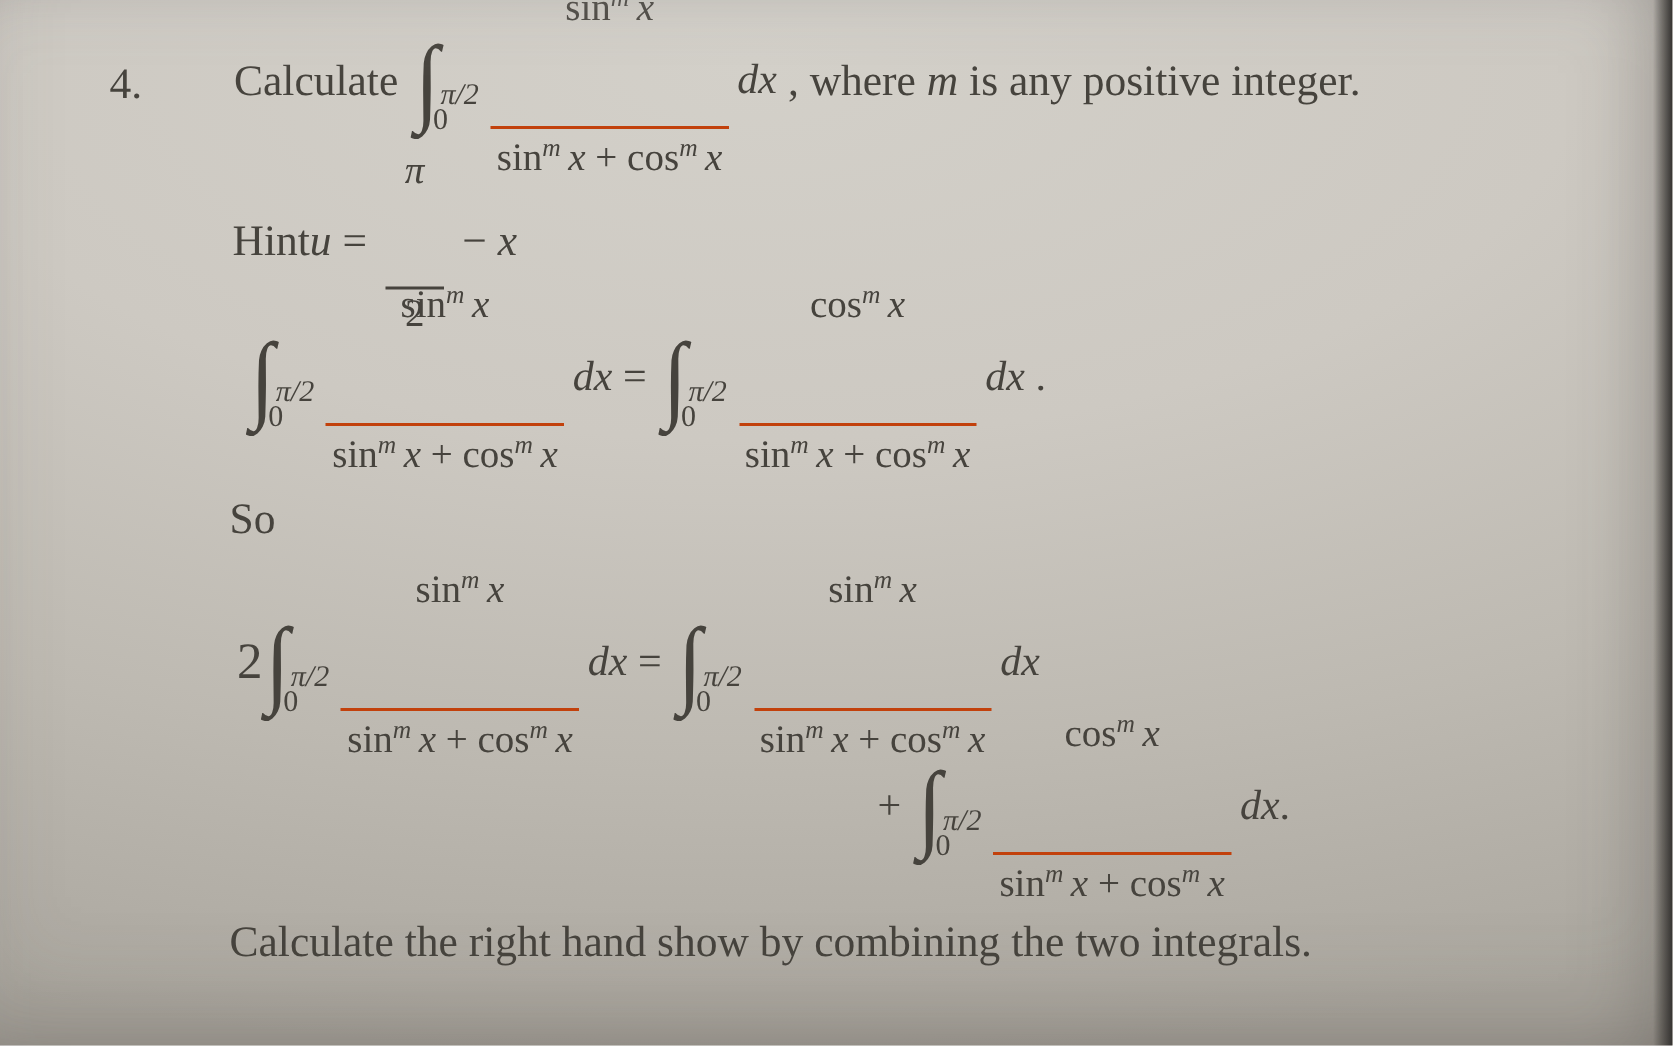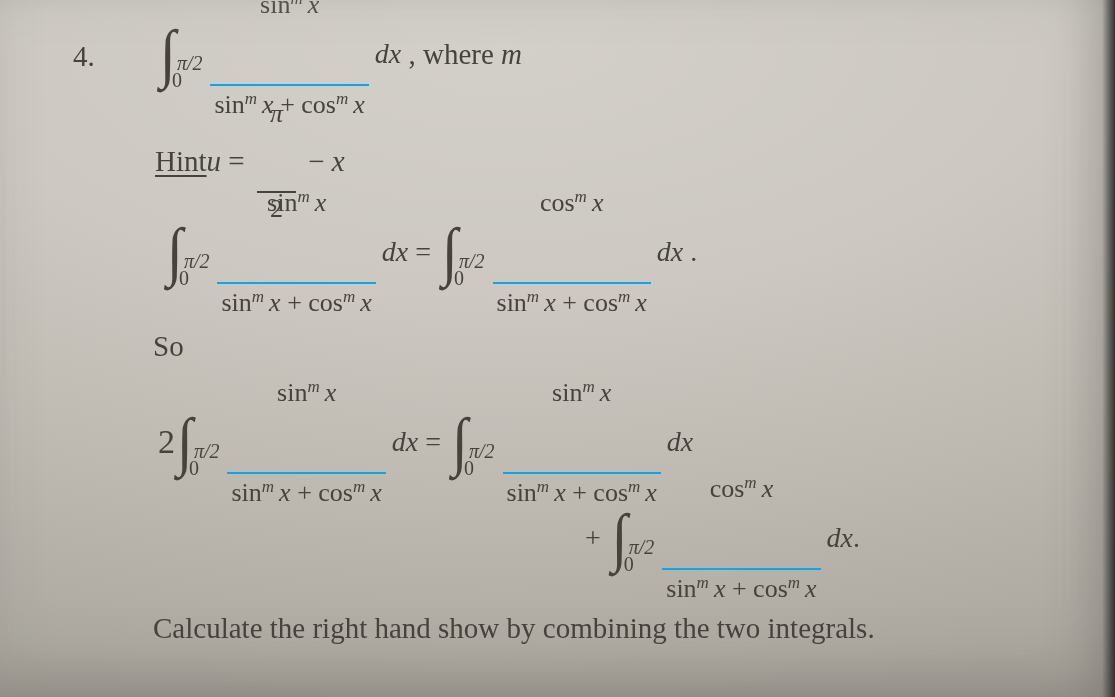--- a/index.html
+++ b/index.html
@@ -34,53 +34,55 @@
   .ig { font-size: 58px; line-height: 70px; transform: scaleY(1.12); }
   .lims {
     display: inline-flex; flex-direction: column; justify-content: flex-end;
     height: 76px; font-size: 20px; line-height: 17px; margin-left: 1px;
   }
   .lims .up { font-style: italic; margin-top: 1px; }
   .lims .lo { margin-left: -5px; margin-bottom: 3px; }
   
   .frac { display: inline-block; text-align: center; vertical-align: middle; margin: 0 6px; font-size: 26px; }
   .frac .num { display: block; padding: 0 10px 4px; }
-  .frac .den { display: block; border-top: 2px solid #0ea5e9; padding: 3px 4px 0; }
+  .frac .den { display: block; border-top: 2px solid #c2410c; padding: 3px 4px 0; }
   .sup { font-size: 17px; font-style: italic; vertical-align: 9px; letter-spacing: 0; }
   .vx { margin-left: 5px; }
   
   .sfrac { display: inline-block; text-align: center; vertical-align: middle; margin: 0 5px; font-size: 26px; }
   .sfrac .sn { display: block; font-style: italic; padding: 0 7px 2px; }
   .sfrac .sd { display: block; border-top: 2px solid #46433d; padding-top: 1px; }
-  .hint-label { text-decoration: underline; text-underline-offset: 4px; text-decoration-thickness: 2px; }
+  .hint-label { text-underline-offset: 4px; text-decoration-thickness: 2px; }
 </style>
 </head>
 <body>
 
 <div class="content">
 
   <div class="row" style="left:73px; top:40px;">
     <span class="text">4.</span>
   </div>
 
   <div class="row" style="left:156px; top:10px; height:88px;">
+    <span class="text">Calculate </span>
     <span class="int">
       <span class="ig">∫</span>
       <span class="lims">
         <span class="up">π/2</span>
         <span class="lo">0</span>
       </span>
     </span>
     <span class="frac">
       <span class="num"><span>sin</span><span class="sup">m</span><span class="it vx">x</span></span>
       <span class="den"><span>sin</span><span class="sup">m</span><span class="it vx">x</span><span> + </span><span>cos</span><span class="sup">m</span><span class="it vx">x</span></span>
     </span>
     <span class="it">dx</span>
     <span class="text"> , where </span>
     <span class="text it">m</span>
+    <span class="text"> is any positive integer.</span>
   </div>
 
   <div class="row" style="left:155px; top:124px; height:74px;">
     <span class="text hint-label">Hint</span>
     <span class="text it">u</span>
     <span class="text"> = </span>
     <span class="sfrac">
       <span class="sn">π</span>
       <span class="sd">2</span>
     </span>

